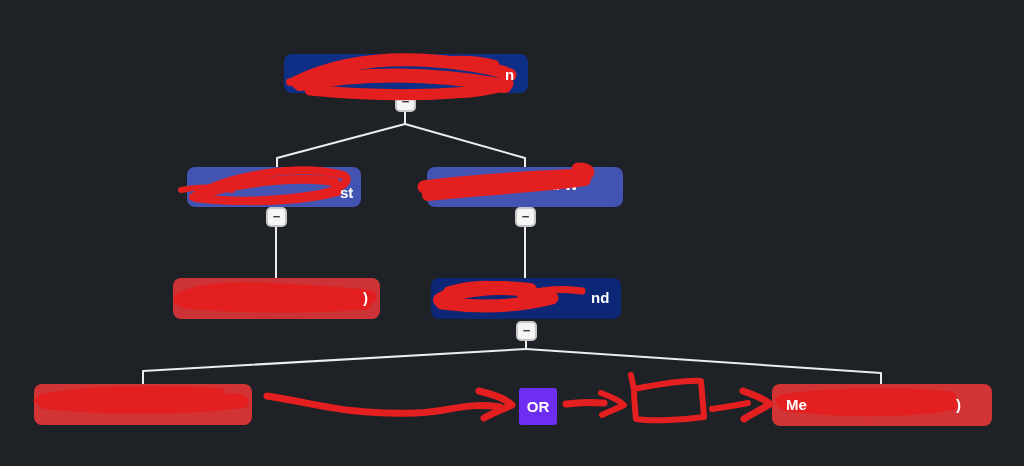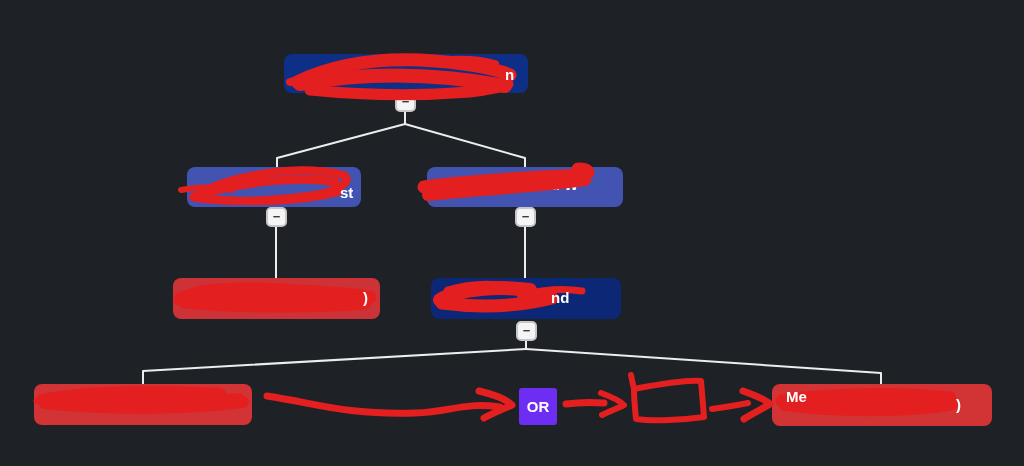--- a/index.html
+++ b/index.html
@@ -42,22 +42,22 @@
   .btn-r2l  {left:266px;top:207px;}
   .btn-r2r  {left:515px;top:207px;}
   .btn-r3r  {left:516px;top:321px;}
   .frag{
     position:absolute;color:#fff;font-size:15px;font-weight:600;
     pointer-events:none;white-space:nowrap;
   }
   .frag-root-n {left:505px;top:66px;}
   .frag-r2l-st {left:340px;top:184px;}
   .frag-r3l-p  {left:363px;top:289px;}
-  .frag-r3r-nd {left:551px;top:289px;}
-  .frag-br-me  {left:786px;top:388px;}
+  .frag-r3r-nd {left:591px;top:289px;}
+  .frag-br-me  {left:786px;top:396px;}
   .frag-br-p   {left:956px;top:396px;}
 </style>
 </head>
 <body>
 
 <div class="canvas">
 
   <svg class="layer" width="1024" height="466">
     <g fill="none" stroke="#ededed" stroke-width="2" stroke-linecap="round" stroke-linejoin="round">
       <path d="M405,93 L405,124"></path>

